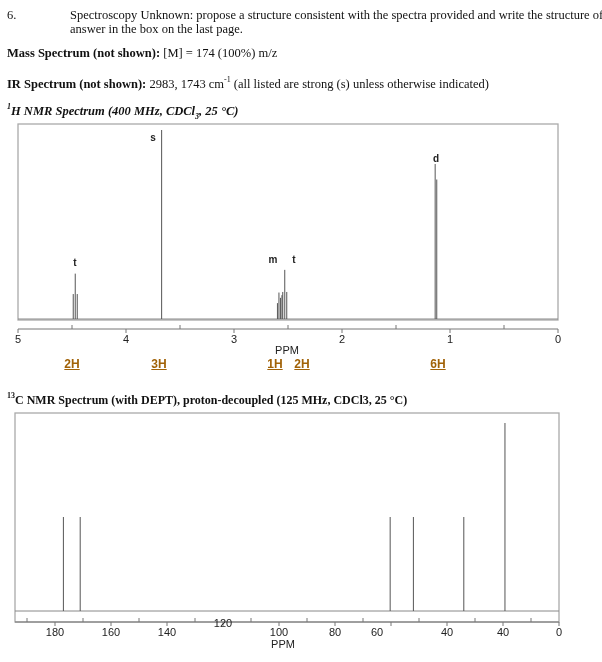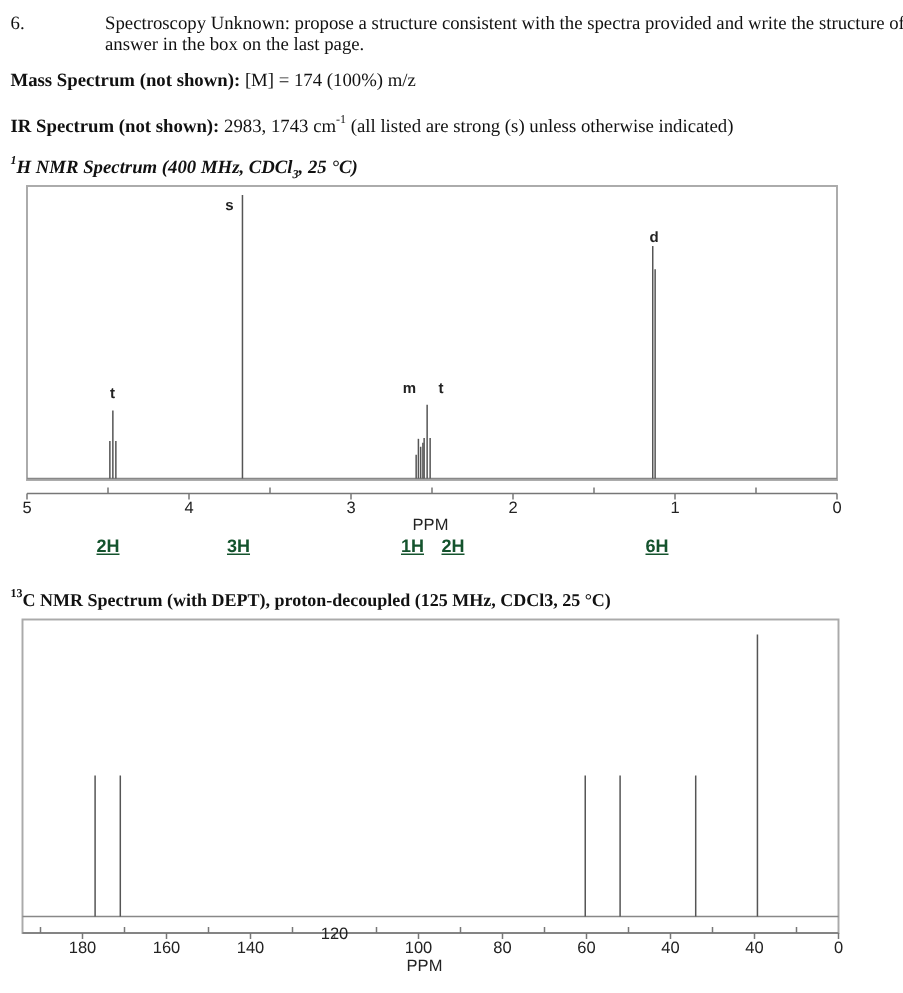--- a/index.html
+++ b/index.html
@@ -8,21 +8,21 @@
   .abs { position:absolute; }
   .q-num { left:7px; top:8px; font-size:12.5px; }
   .q-text { left:30px; top:8px; width:560px; font-size:12.5px; line-height:14px;margin-left:40px; }
   .line { left:7px; font-size:12.5px; white-space:nowrap; }
   .line b { font-weight:bold; }
   sup { font-size:8px; vertical-align:top; position:relative; top:-2px; }
   sub { font-size:8px; }
   .chart { position:absolute; }
   .tick-label { position:absolute; font-family:"Liberation Sans", sans-serif; font-size:11px; color:#222; transform:translateX(-50%); }
   .ppm { position:absolute; font-family:"Liberation Sans", sans-serif; font-size:11px; color:#222; transform:translateX(-50%); }
-  .integ { position:absolute; font-family:"Liberation Sans", sans-serif; font-weight:bold; font-size:12px; text-decoration:underline; color:#14532d; transform:translateX(-50%); }
+  .integ { position:absolute; font-family:"Liberation Sans", sans-serif; font-weight:bold; font-size:12px; text-decoration:underline; color:#a16207; transform:translateX(-50%); }
   .mult { position:absolute; font-family:"Liberation Sans", sans-serif; font-weight:bold; font-size:10px; color:#222; transform:translateX(-50%); }
 </style>
 </head>
 <body>
 
 <div class="abs q-num">6.</div>
 <div class="abs q-text">Spectroscopy Unknown: propose a structure consistent with the spectra provided and write the structure of your answer in the box on the last page.</div>
 
 <div class="abs line" style="top:46px;">
   <b>Mass Spectrum (not shown):</b><span> [M] = 174 (100%) m/z</span>
@@ -134,19 +134,19 @@
         <line x1="504.96" y1="201" x2="504.96" y2="13" stroke="#555"></line>
       </g>
   </svg>
   <div id="c-tick-labels">
       <div class="tick-label" style="left: 55px; top: 216px;">180</div>
       <div class="tick-label" style="left: 111px; top: 216px;">160</div>
       <div class="tick-label" style="left: 167px; top: 216px;">140</div>
       <div class="tick-label" style="left: 223px; top: 207px;">120</div>
       <div class="tick-label" style="left: 279px; top: 216px;">100</div>
       <div class="tick-label" style="left: 335px; top: 216px;">80</div>
-      <div class="tick-label" style="left: 391px; top: 216px;">60</div>
+      <div class="tick-label" style="left: 377px; top: 216px;">60</div>
       <div class="tick-label" style="left: 447px; top: 216px;">40</div>
       <div class="tick-label" style="left: 503px; top: 216px;">40</div>
       <div class="tick-label" style="left: 559px; top: 216px;">0</div>
     </div>
   <div class="ppm" style="left:283px; top:229px; line-height:10px;">PPM</div>
 </div>
 
 </body></html>

